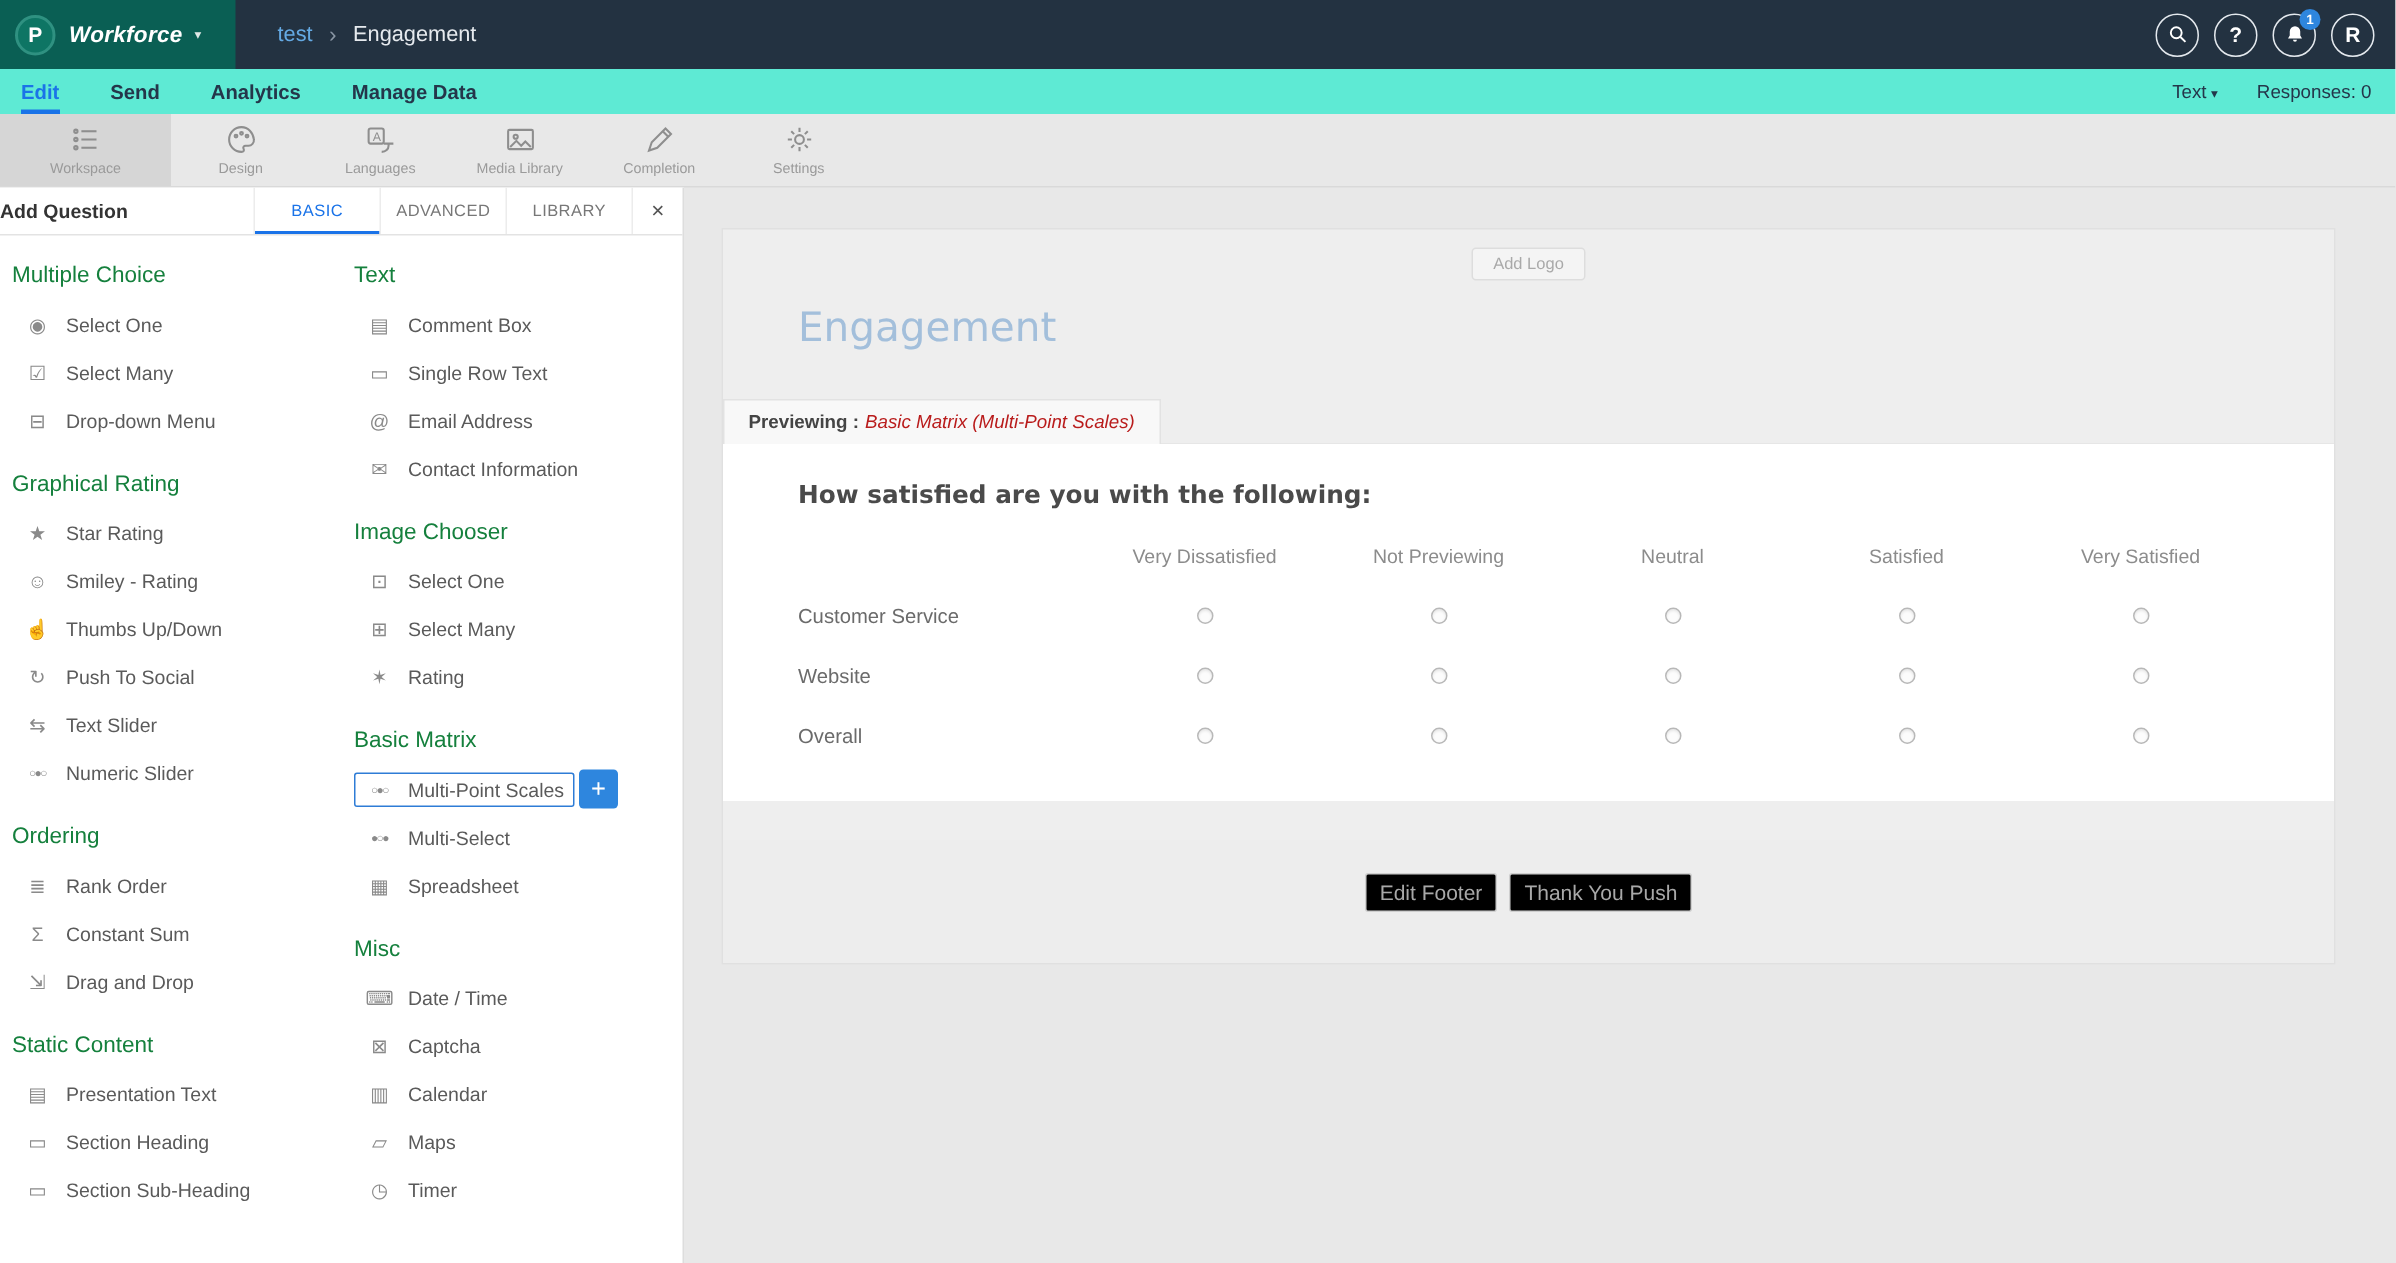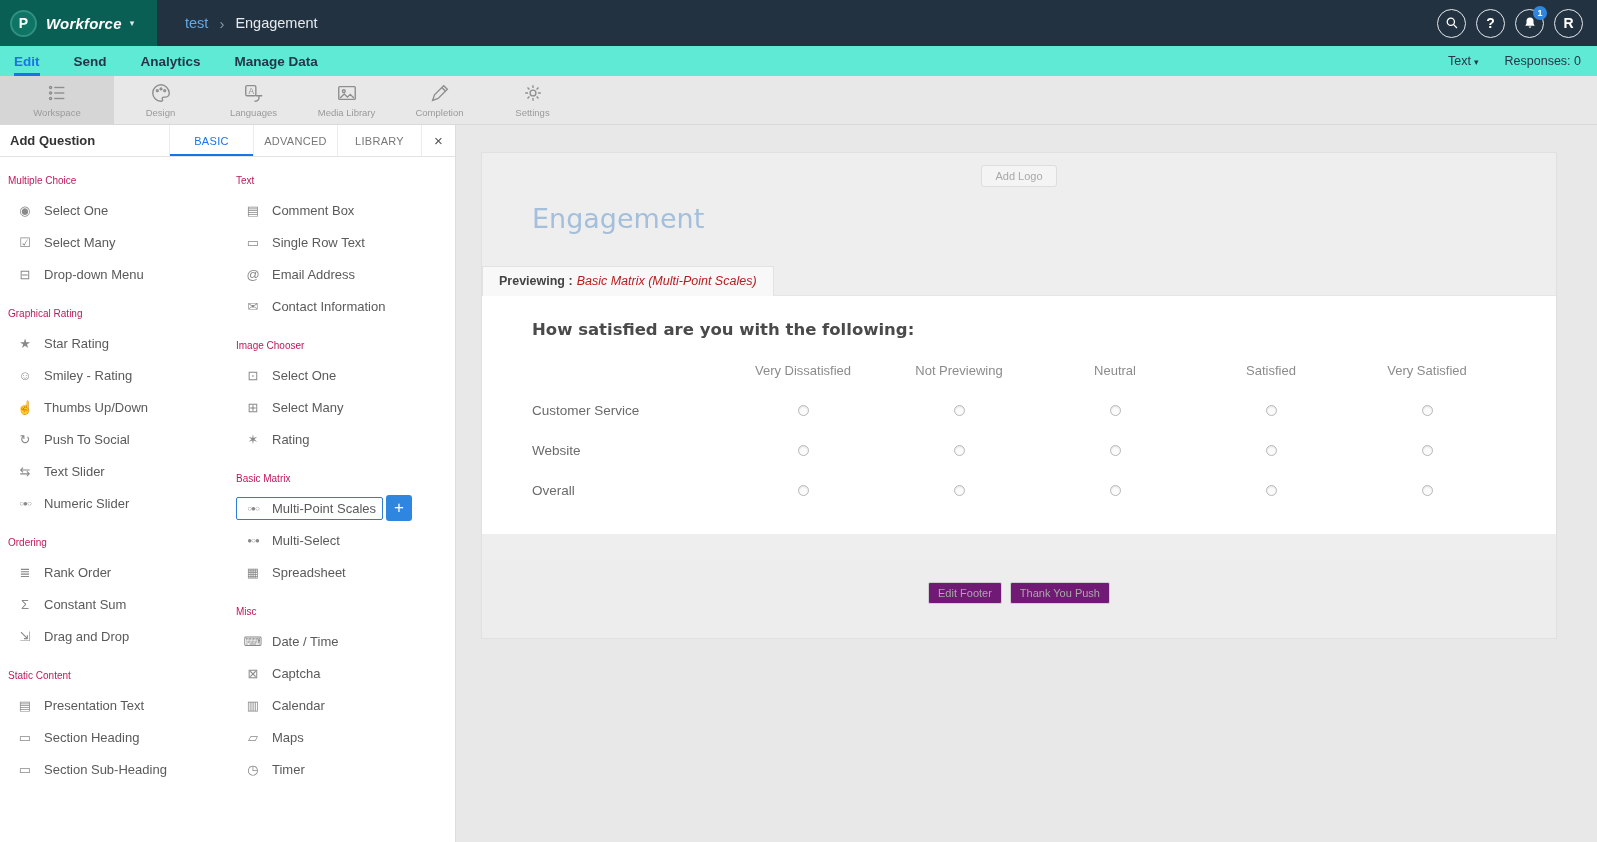--- a/index.html
+++ b/index.html
@@ -36,28 +36,28 @@
   .tool-item.active { width:114px; background:#d6d6d6; }
   .tool-label { font-size:9.5px; color:#9a9a9a; }
   .tool-item svg { display:block; }
 
   
   .content { display:flex; height:717px; }
 
   
   .panel { width:456px; background:#fff; border-right:1px solid #ddd; display:flex; flex-direction:column; flex:0 0 auto; }
   .panel-header { height:32px; border-bottom:1px solid #e3e3e3; display:flex; align-items:stretch; flex:0 0 auto; }
-  .panel-title { flex:0 0 169px; display:flex; align-items:center; padding-left:10px; font-size:13px; font-weight:bold; color:#333; }
+  .panel-title { flex:0 0 169px; display:flex; align-items:center; font-size:13px; font-weight:bold; color:#333; }
   .panel-tab { flex:0 0 84px; display:flex; align-items:center; justify-content:center; font-size:11px; letter-spacing:.3px; color:#777; border-left:1px solid #ececec; cursor:pointer; }
   .panel-tab.active { color:#1a73e8; box-shadow:inset 0 -2px 0 #1a73e8; }
   .panel-close { flex:1; display:flex; align-items:center; justify-content:center; color:#555; font-size:15px; cursor:pointer; border-left:1px solid #ececec; }
   .panel-body { flex:1; display:flex; padding:12px 0 0 8px; overflow:hidden; }
   .col { width:228px; flex:0 0 auto; }
   .group { margin-bottom:18px; }
-  .group-title { font-size:10px; color:#be185d; margin:6px 0 8px; }
+  .group-title { font-size:15px; color:#15803d; margin:6px 0 8px; }
   .q-item { display:flex; align-items:center; height:32px; cursor:pointer; }
   .q-box { display:flex; align-items:center; gap:9px; padding:3px 6px; border:1px solid transparent; border-radius:2px; }
   .q-item.selected .q-box { border-color:#2e7cd6; background:#fff; }
   .q-icon { width:20px; text-align:center; color:#8a8a8a; font-size:13px; flex:0 0 auto; }
   [data-name="numeric-slider-icon"], [data-name="multi-point-scales-icon"], [data-name="multi-select-icon"] { font-size:8px; letter-spacing:-1px; }
   .q-label { font-size:13px; color:#5a5a5a; white-space:nowrap; }
   .add-btn { display:none; width:26px; height:26px; margin-left:3px; background:#2e86de; color:#fff; border-radius:3px; align-items:center; justify-content:center; font-size:17px; cursor:pointer; }
   .q-item.selected .add-btn { display:flex; }
 
   
@@ -74,21 +74,21 @@
   .question-title { font-family:"DejaVu Sans", sans-serif; font-size:16.5px; font-weight:bold; color:#4a4a4a; margin-bottom:24px; }
   .matrix-header { display:grid; grid-template-columns:193px repeat(5,156px); align-items:center; margin-bottom:12px; }
   .header-cell { text-align:center; font-size:13px; color:#8c8c8c; }
   .matrix-row { display:grid; grid-template-columns:193px repeat(5,156px); align-items:center; height:40px; }
   .row-label { font-size:13.5px; color:#6b6b6b; }
   .cells { display:contents; }
   .radio-cell { display:flex; justify-content:center; }
   .radio { width:11px; height:11px; border-radius:50%; border:1px solid #b8b8b8; background:#fcfcfc; box-shadow:inset 0 1px 2px rgba(0,0,0,.1); cursor:pointer; }
   .card-gap { height:26px; }
   .footer-row { display:flex; justify-content:center; gap:8px; padding:22px 0 34px; background:#ededed; }
-  .footer-btn { font-size:11px; color:#a8a8a8; background:#701a75; border:1px solid #cfcfcf; border-radius:2px; padding:4px 9px; cursor:pointer; }
+  .footer-btn { font-size:14px; color:#a8a8a8; background:#000000; border:1px solid #cfcfcf; border-radius:2px; padding:4px 9px; cursor:pointer; }
 </style>
 </head>
 <body>
 
 <header class="topbar" data-name="topbar">
   <div class="brand" data-name="brand-switcher">
     <span class="logo-circle" data-name="questionpro-logo-icon">P</span>
     <span class="brand-name" data-name="brand-name">Workforce</span>
     <span class="brand-caret" data-name="chevron-down-icon">▾</span>
   </div>

